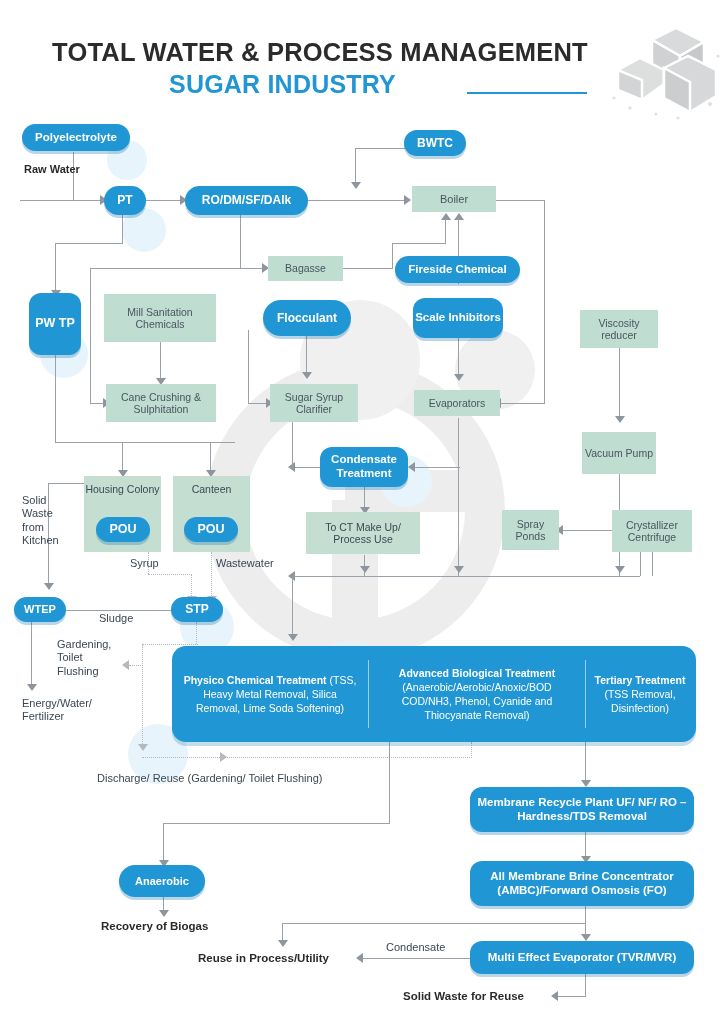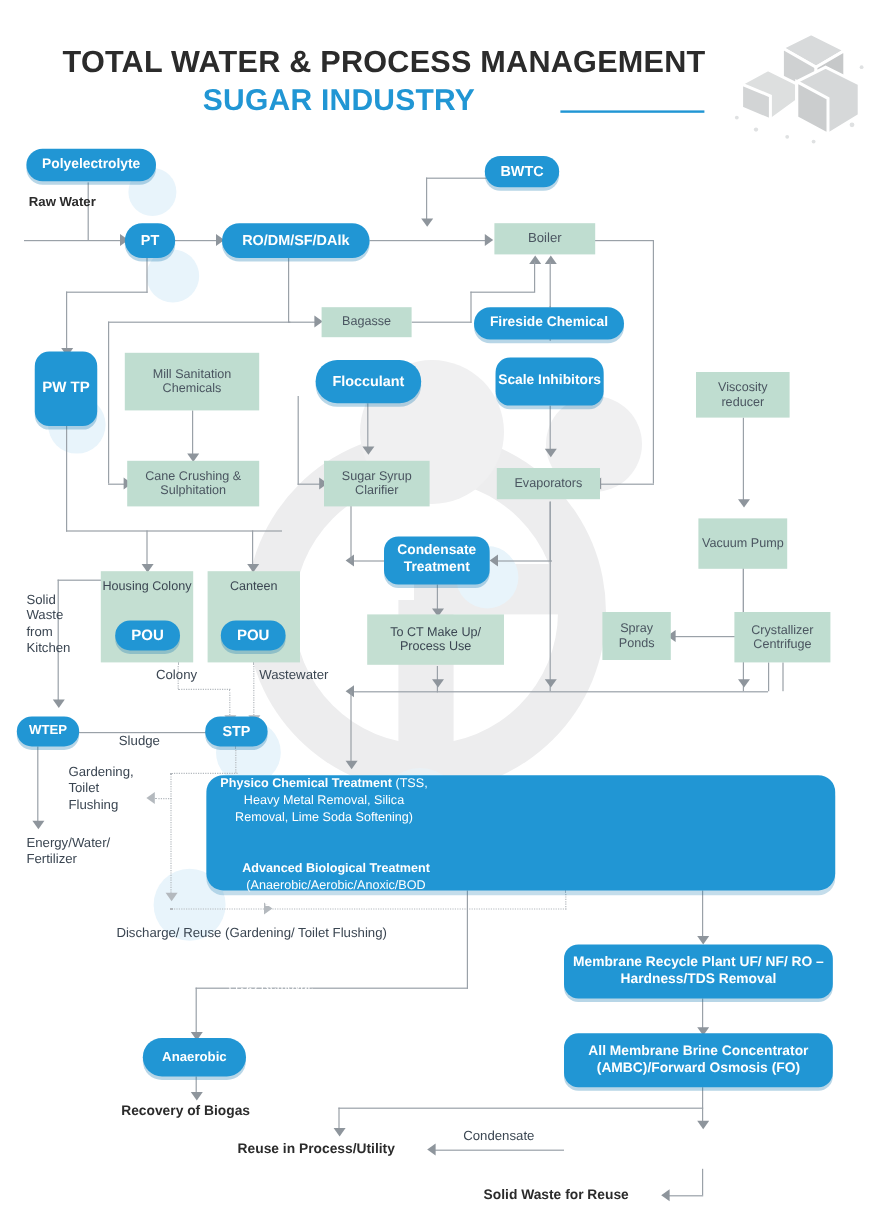--- a/index.html
+++ b/index.html
@@ -47,21 +47,21 @@
   .ar-r{border-left:7px solid #8e959c;border-top:5px solid transparent;border-bottom:5px solid transparent;}
   .ar-l{border-right:7px solid #8e959c;border-top:5px solid transparent;border-bottom:5px solid transparent;}
   .ar-d{border-top:7px solid #8e959c;border-left:5px solid transparent;border-right:5px solid transparent;}
   .ar-u{border-bottom:7px solid #8e959c;border-left:5px solid transparent;border-right:5px solid transparent;}
   .ar-rl{border-right:7px solid #b4b9be;border-top:5px solid transparent;border-bottom:5px solid transparent;}
   .ar-rd{border-top:7px solid #b4b9be;border-left:5px solid transparent;border-right:5px solid transparent;}
 
   
   .tbar{position:absolute;left:172px;top:646px;width:524px;height:96px;
         background:#2196d4;border-radius:14px;box-shadow:0 4px 0 rgba(20,120,175,.25);
-        display:flex;align-items:stretch;flex-direction:column;}
+        display:flex;align-items:stretch;}
   .tcell{flex:0 0 auto;display:flex;align-items:center;justify-content:center;
          text-align:center;color:#ffffff;font-size:10.5px;line-height:1.35;padding:0 8px;
          box-sizing:border-box;}
   .tcell .hd{font-weight:bold;}
   .tdiv{width:1px;background:rgba(255,255,255,.55);margin:14px 0;}
 </style>
 </head>
 <body>
 
 <div id="stage">
@@ -365,20 +365,23 @@
     </div>
 
   <div class="node blue" style="left:470px;top:787px;width:224px;height:45px;font-size:11.5px;border-radius:12px;">
     <span>Membrane Recycle Plant UF/ NF/ RO – Hardness/TDS Removal</span>
     </div>
 
   <div class="node blue" style="left:470px;top:861px;width:224px;height:45px;font-size:11.5px;border-radius:12px;">
     <span>All Membrane Brine Concentrator (AMBC)/Forward Osmosis (FO)</span>
     </div>
 
+  <div class="node blue" style="left:470px;top:941px;width:224px;height:33px;font-size:11.5px;border-radius:12px;">
+    <span>Multi Effect Evaporator (TVR/MVR)</span>
+    </div>
 
   <div class="tbar">
     <div class="tcell" style="width:196px;">
       <div><span class="hd">Physico Chemical Treatment</span><span> (TSS, Heavy Metal Removal, Silica Removal, Lime Soda Softening)</span></div>
     </div>
     <div class="tdiv"></div>
     <div class="tcell" style="width:216px;">
       <div>
           <div class="hd">Advanced Biological Treatment</div>
           <div>(Anaerobic/Aerobic/Anoxic/BOD COD/NH3, Phenol, Cyanide and Thiocyanate Removal)</div>
@@ -390,21 +393,21 @@
           <div class="hd">Tertiary Treatment</div>
           <div>(TSS Removal, Disinfection)</div>
         </div>
     </div>
   </div>
 
   <div class="lbl b" style="left:24px;top:163px;width:60px;font-size:11px;">Raw Water</div>
 
   <div class="lbl" style="left:22px;top:494px;width:54px;font-size:11px;">Solid Waste from Kitchen</div>
 
-  <div class="lbl" style="left:130px;top:557px;font-size:11px;">Colony</div>
+  <div class="lbl" style="left:130px;top:557px;font-size:11px;">Syrup</div>
 
   <div class="lbl" style="left:216px;top:557px;font-size:11px;">Wastewater</div>
 
   <div class="lbl" style="left:99px;top:612px;font-size:11px;text-align:center;">Sludge</div>
 
   <div class="lbl" style="left:57px;top:638px;width:62px;font-size:11px;">Gardening, Toilet Flushing</div>
 
   <div class="lbl" style="left:22px;top:697px;width:86px;font-size:11px;">Energy/Water/ Fertilizer</div>
 
   <div class="lbl" style="left:97px;top:772px;font-size:11px;">Discharge/ Reuse (Gardening/ Toilet Flushing)</div>

